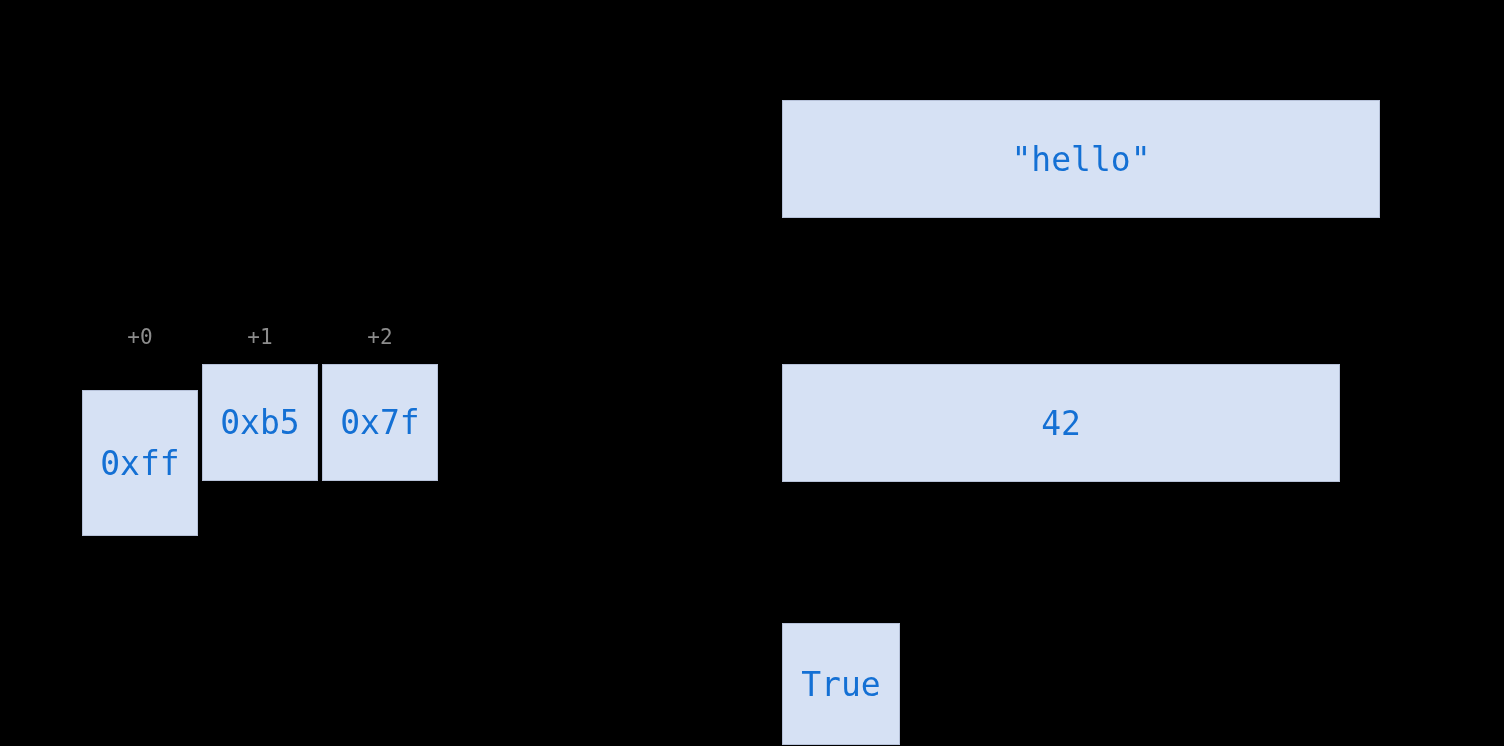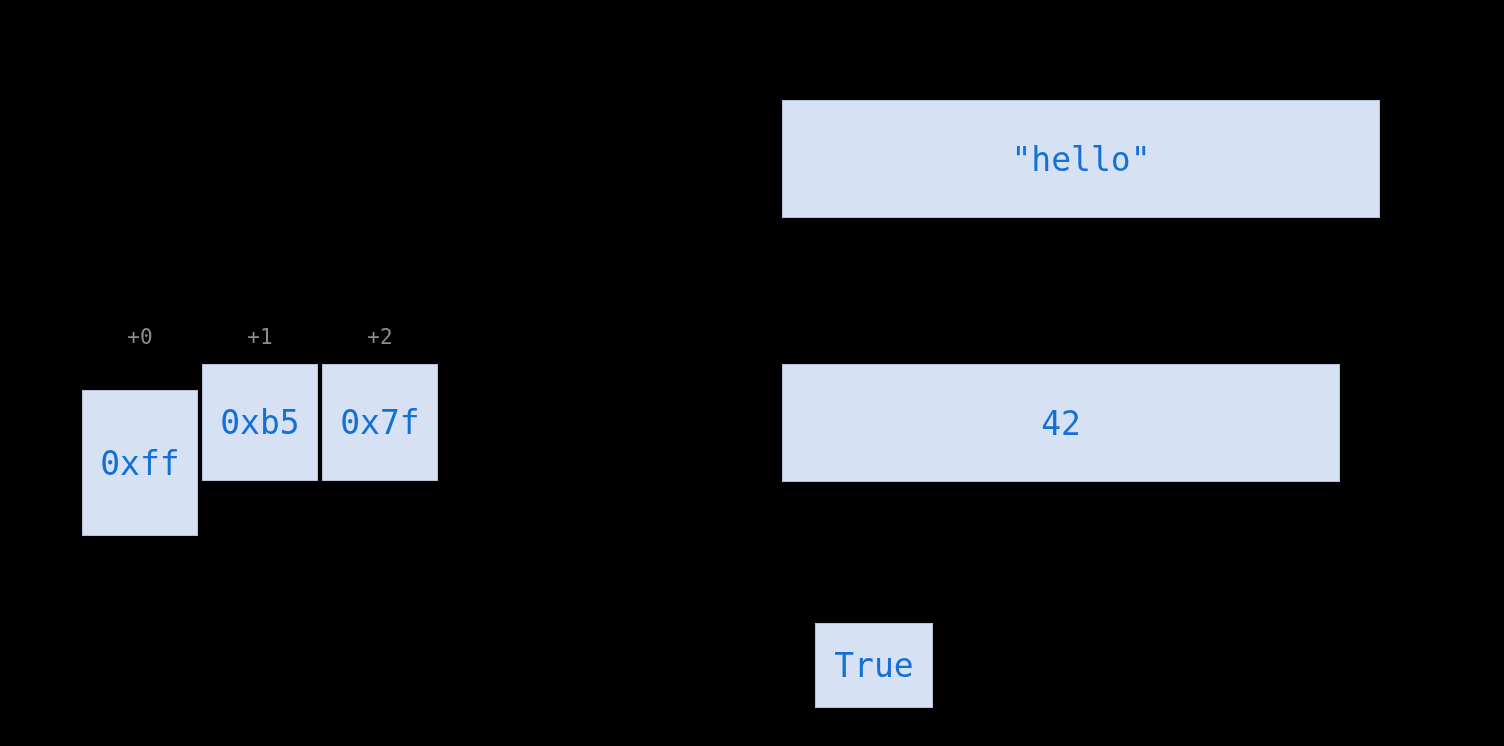--- a/index.html
+++ b/index.html
@@ -37,21 +37,21 @@
   
   .cell-0 { left: 82px;  top: 364px; width: 116px; height: 146px; margin-top: 26px; }
   .cell-1 { left: 202px; top: 364px; width: 116px; height: 117px; }
   .cell-2 { left: 322px; top: 364px; width: 116px; height: 117px; text-align: right; }
   .offset-0 { left: 82px;  top: 324px; width: 116px; }
   .offset-1 { left: 202px; top: 324px; width: 116px; }
   .offset-2 { left: 322px; top: 324px; width: 116px; }
   
   .string-box { left: 782px; top: 100px; width: 598px; height: 118px; }
   .int-box    { left: 782px; top: 364px; width: 558px; height: 118px; }
-  .bool-box   { left: 815px; top: 623px; width: 118px; height: 85px; }
+  .bool-box   { left: 782px; top: 623px; width: 118px; height: 122px; }
 </style>
 </head>
 <body>
 
 <div class="canvas">
 
   <div class="offset-label offset-0">+0</div>
   <div class="offset-label offset-1">+1</div>
   <div class="offset-label offset-2">+2</div>
 

